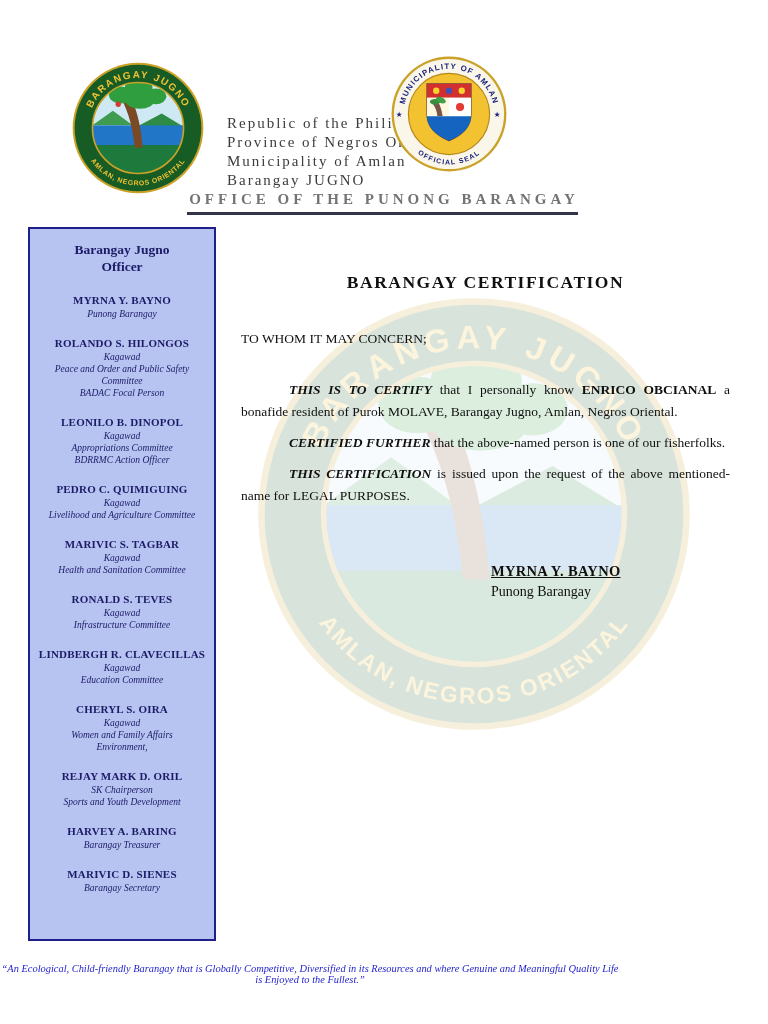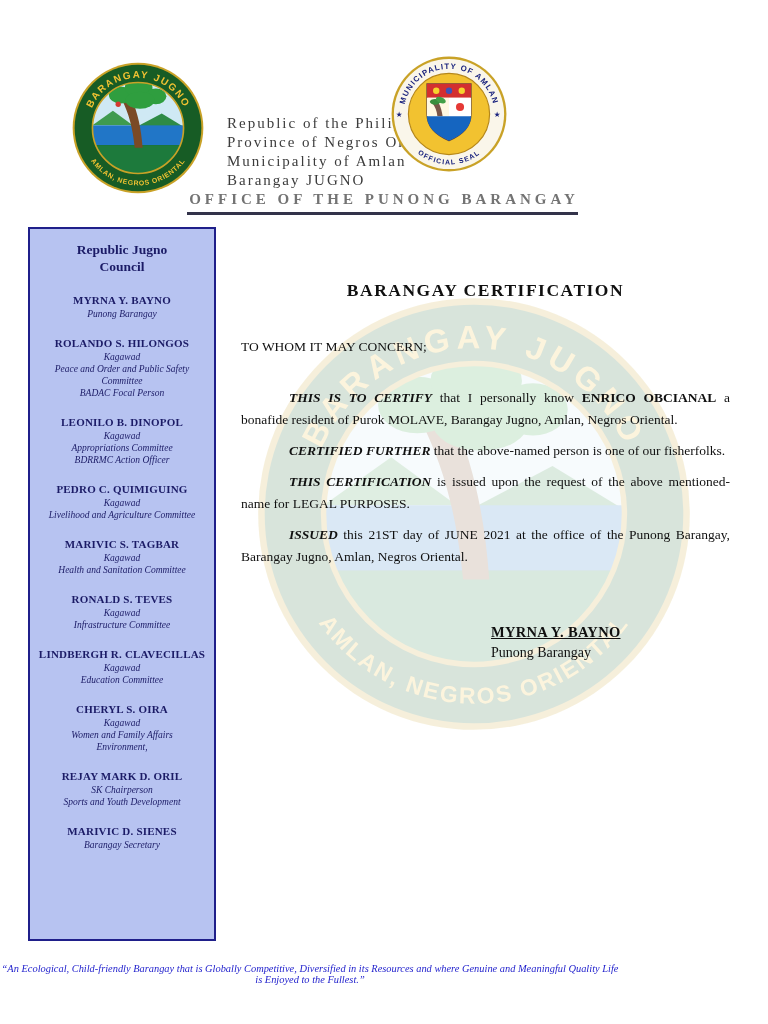--- a/index.html
+++ b/index.html
@@ -39,21 +39,21 @@
   }
   .sidebar-title { font-size: 13.5px; font-weight: bold; line-height: 17px; width: 120px; margin: 0 auto 18px; }
   .member { margin-bottom: 16px; }
   .member-name { font-size: 11px; font-weight: bold; line-height: 14px; margin-bottom: 1px; letter-spacing: 0.2px; }
   .member-role { font-size: 9.5px; font-style: italic; line-height: 12px; }
 
   
   .watermark { position: absolute; left: 256px; top: 296px; width: 436px; height: 436px; opacity: 0.16; z-index: 0; }
 
   
-  .content { position: absolute; left: 241px; top: 280px; width: 489px; z-index: 1; color: #101010; }
+  .content { position: absolute; left: 241px; top: 272px; width: 489px; z-index: 1; color: #101010; }
   .cert-title { margin: 0 0 38px; text-align: center; font-size: 17.5px; letter-spacing: 1.5px; font-weight: bold; }
   .salutation { font-size: 13.5px; margin-bottom: 32px; }
   .doc-para { margin: 0 0 9px; font-size: 13.5px; line-height: 22px; text-indent: 48px; text-align: justify; }
   .seg-bi { font-weight: bold; font-style: italic; }
   .seg-b  { font-weight: bold; margin-top: 16px; }
   .signature { margin-top: 56px; margin-left: 250px; }
   .sig-name { font-size: 14.5px; font-weight: bold; text-decoration: underline; letter-spacing: 0.3px; }
   .sig-role { font-size: 14px; margin-top: 4px; }
 
   
@@ -140,21 +140,21 @@
       <text font-family="'Liberation Sans',sans-serif" font-size="12" font-weight="bold" letter-spacing="2" fill="#1a237e">
         <textPath href="#ab-a" startOffset="50%" text-anchor="middle">OFFICIAL SEAL</textPath>
       </text>
     </svg>
 
     <div class="office-title">OFFICE OF THE PUNONG BARANGAY</div>
     <div class="header-rule"></div>
   </header>
 
   <aside class="sidebar">
-    <div class="sidebar-title">Republic Jugno Council</div>
+    <div class="sidebar-title">Barangay Jugno Officer</div>
     <div class="members">
         <div class="member">
           <div class="member-name">MYRNA Y. BAYNO</div>
           <div class="member-role">Punong Barangay</div>
         </div>
         <div class="member">
           <div class="member-name">ROLANDO S. HILONGOS</div>
           <div class="member-role">Kagawad</div>
           <div class="member-role">Peace and Order and Public Safety Committee</div>
           <div class="member-role">BADAC Focal Person</div>
@@ -188,20 +188,24 @@
         <div class="member">
           <div class="member-name">CHERYL S. OIRA</div>
           <div class="member-role">Kagawad</div>
           <div class="member-role">Women and Family Affairs</div>
           <div class="member-role">Environment,</div>
         </div>
         <div class="member">
           <div class="member-name">REJAY MARK D. ORIL</div>
           <div class="member-role">SK Chairperson</div>
           <div class="member-role">Sports and Youth Development</div>
+        </div>
+        <div class="member">
+          <div class="member-name">HARVEY A. BARING</div>
+          <div class="member-role">Barangay Treasurer</div>
         </div>
         <div class="member">
           <div class="member-name">MARIVIC D. SIENES</div>
           <div class="member-role">Barangay Secretary</div>
         </div>
       </div>
   </aside>
 
   <svg class="watermark" viewBox="0 0 200 200">
     <defs>
@@ -236,21 +240,20 @@
     </text>
   </svg>
 
   <main class="content">
     <h1 class="cert-title">BARANGAY CERTIFICATION</h1>
     <div class="salutation">TO WHOM IT MAY CONCERN;</div>
     <div class="paragraphs">
         <p class="doc-para"><span class="seg-bi">THIS IS TO CERTIFY</span><span class="seg-n"> that I personally know </span><span class="seg-b">ENRICO OBCIANAL</span><span class="seg-n"> a bonafide resident of Purok MOLAVE, Barangay Jugno, Amlan, Negros Oriental.</span></p>
         <p class="doc-para"><span class="seg-bi">CERTIFIED FURTHER</span><span class="seg-n"> that the above-named person is one of our fisherfolks.</span></p>
         <p class="doc-para"><span class="seg-bi">THIS CERTIFICATION</span><span class="seg-n"> is issued upon the request of the above mentioned-name for LEGAL PURPOSES.</span></p>
-        <p class="doc-para"><span class="seg-bi">ISSUED</span><span class="seg-n"> this 21ST day of JUNE 2021 at the office of the Punong Barangay, Barangay Jugno, Amlan, Negros Oriental.</span></p>
       </div>
     <div class="signature">
       <div class="sig-name">MYRNA Y. BAYNO</div>
       <div class="sig-role">Punong Barangay</div>
     </div>
   </main>
 
   <footer class="doc-footer">“An Ecological, Child-friendly Barangay that is Globally Competitive, Diversified in its Resources and where Genuine and Meaningful Quality Life is Enjoyed to the Fullest.”</footer>
 
 </div>

